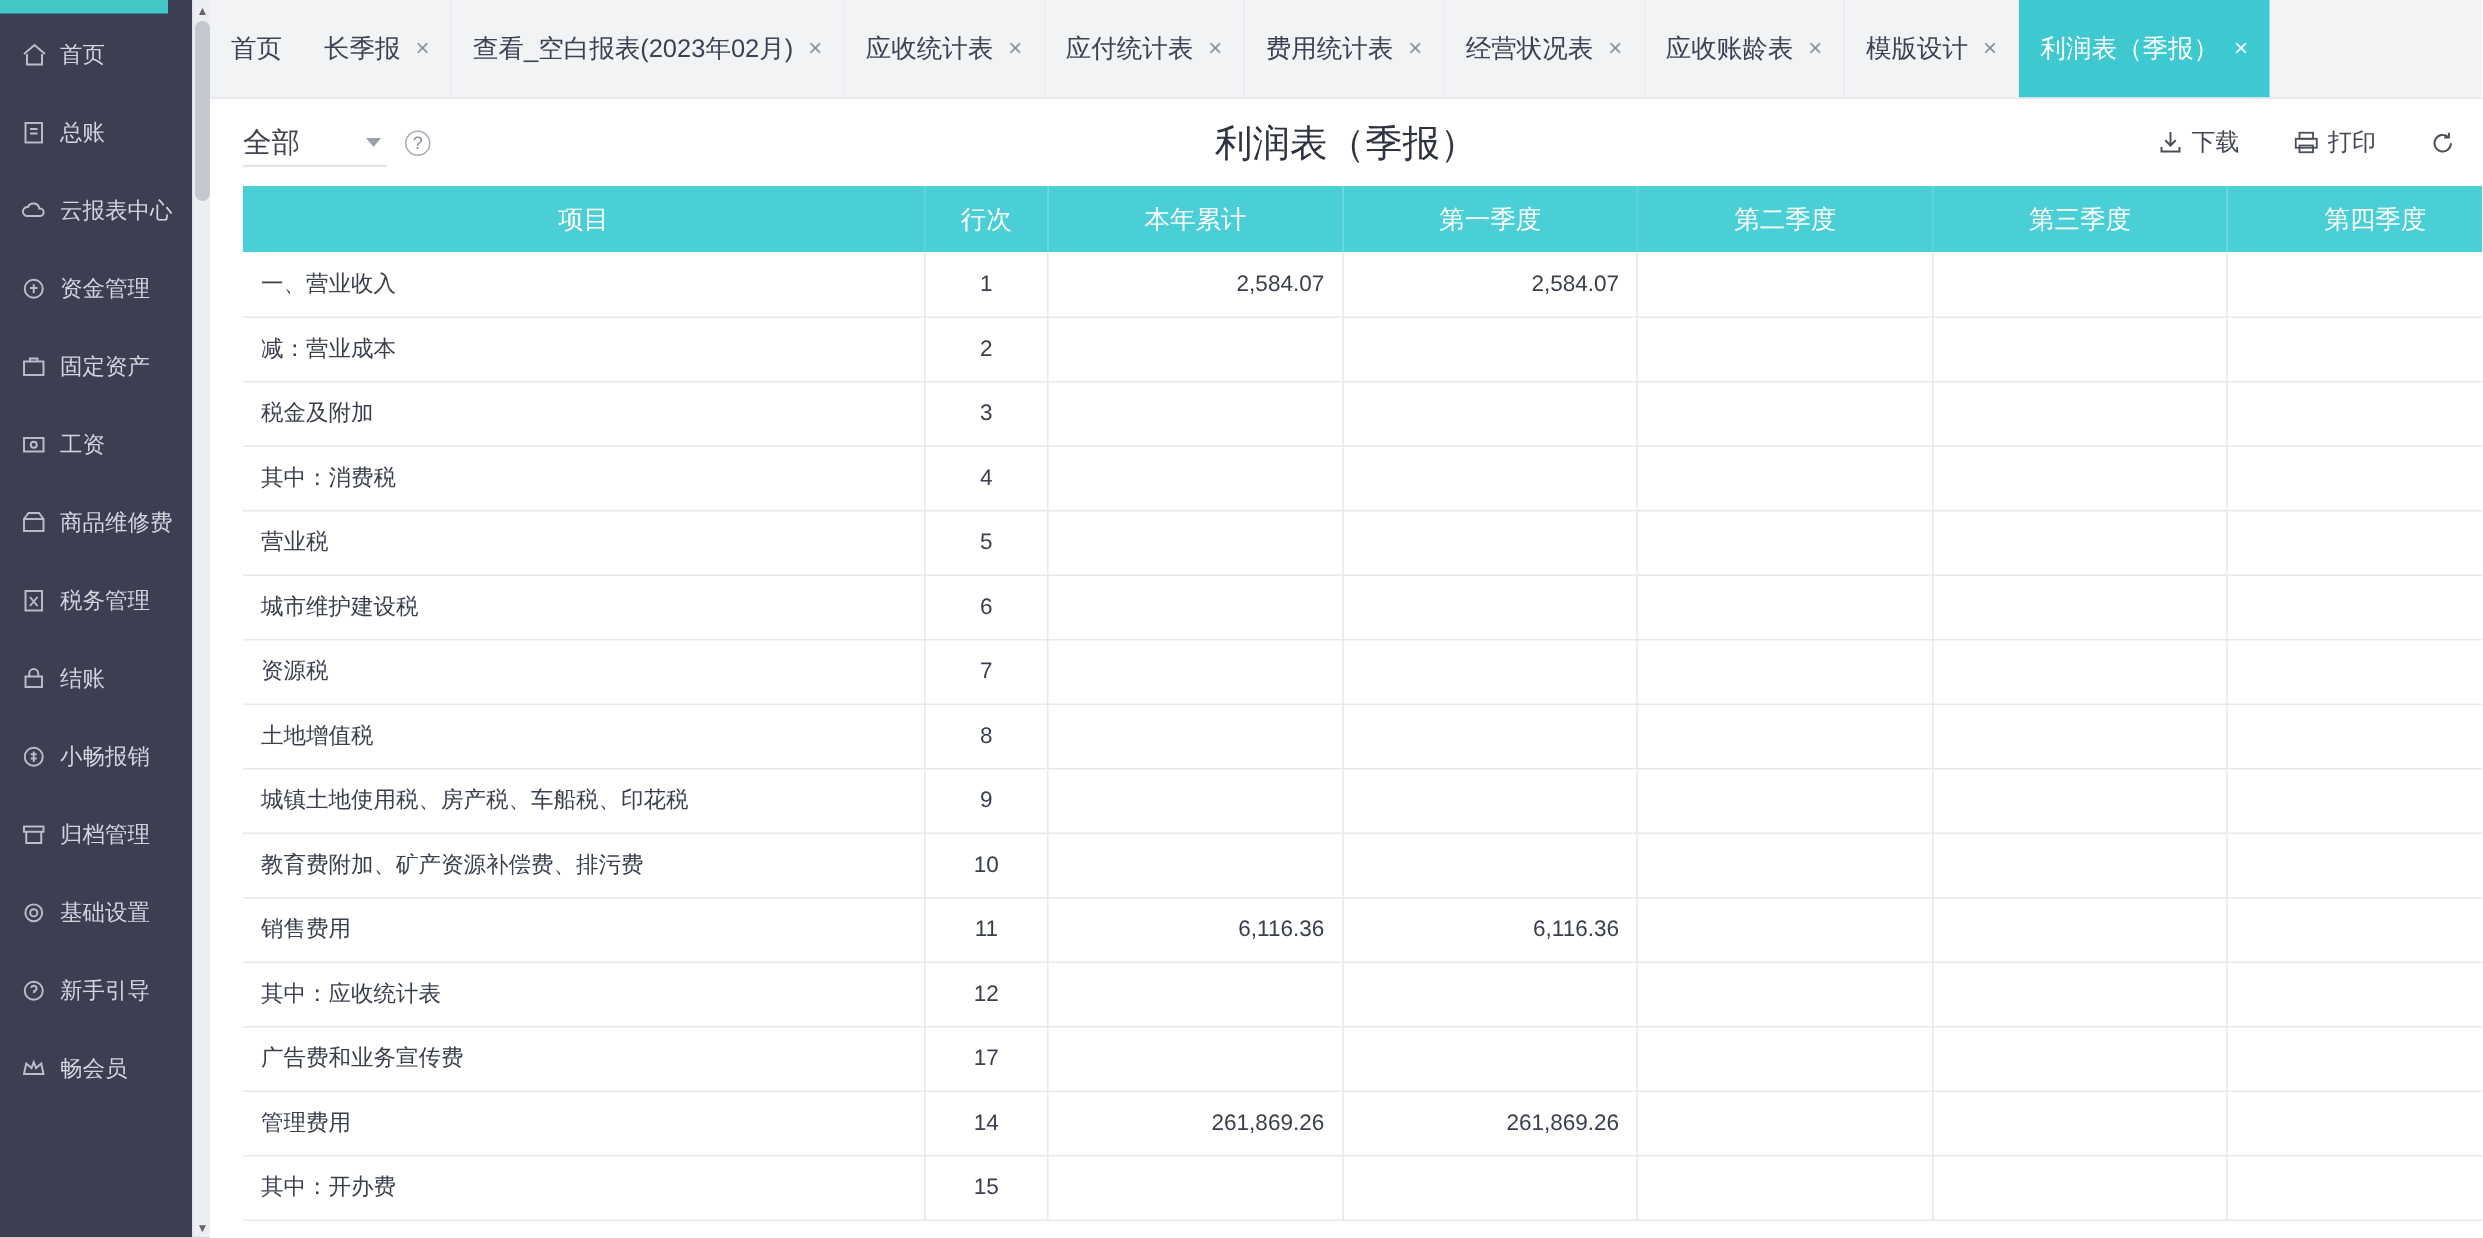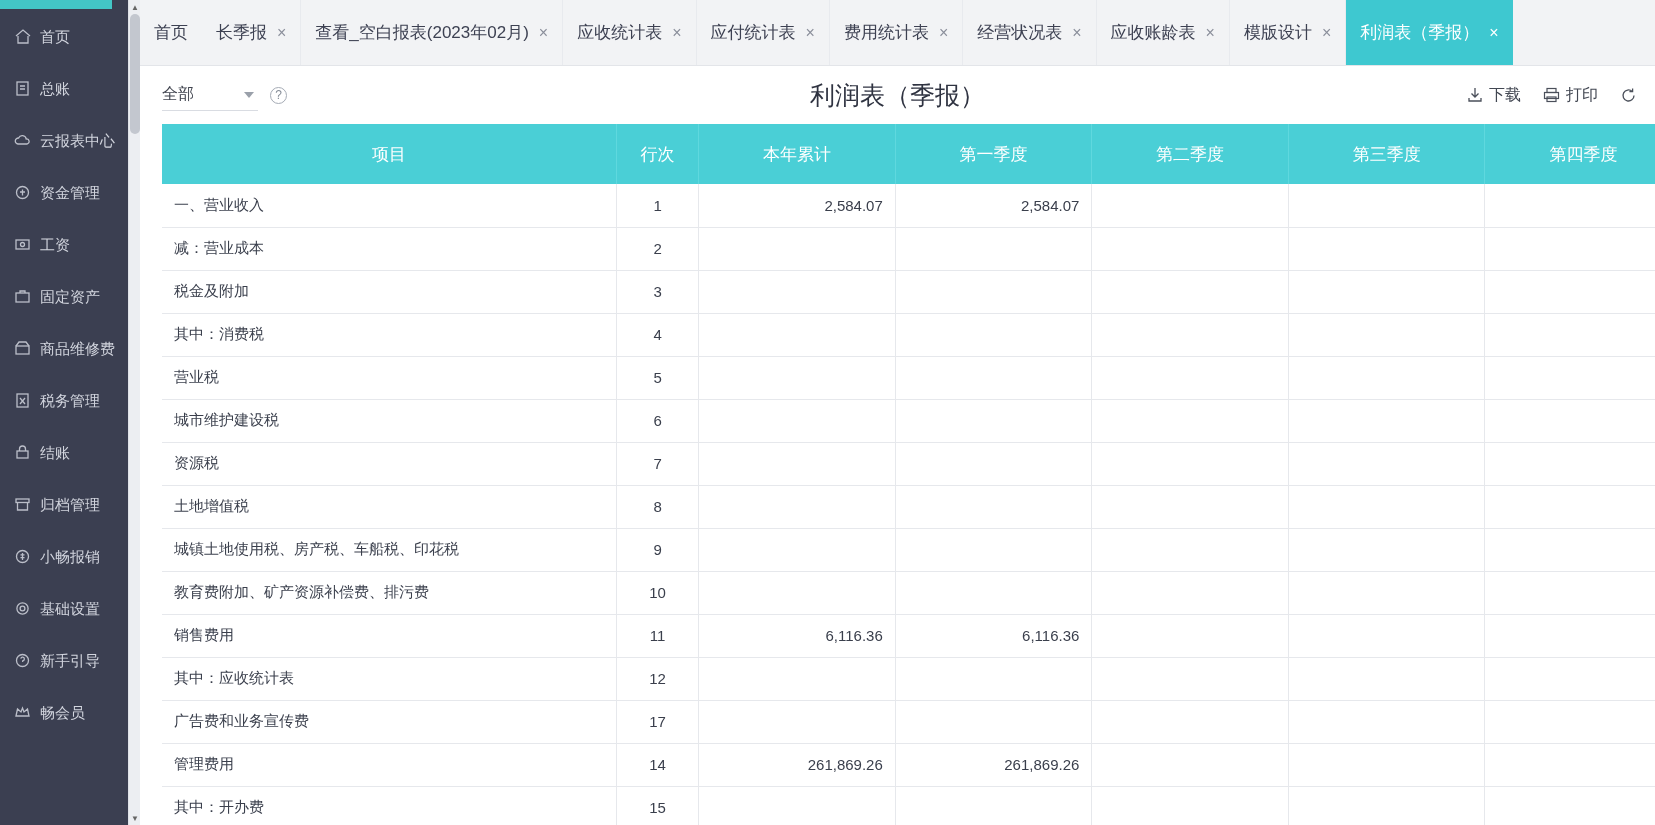--- a/index.html
+++ b/index.html
@@ -133,21 +133,21 @@
     padding: 0 18px 0 22px;
     position: relative;
     background: #fff;
   }
   .filter-select {
     display: flex;
     align-items: center;
     width: 96px;
     border-bottom: 1px solid #d9dce2;
     height: 32px;
-    font-size: 16px;
+    font-size: 19px;
     color: #40444f;
     cursor: pointer;
     justify-content: space-between;
     padding-right: 4px;
   }
   .caret {
     width: 0; height: 0;
     border-left: 5px solid transparent;
     border-right: 5px solid transparent;
     border-top: 6px solid #9aa0aa;
@@ -168,21 +168,21 @@
     left: 0; right: 0;
     text-align: center;
     font-size: 25px;
     color: #2f3341;
     pointer-events: none;
   }
   .tb-right {
     margin-left: auto;
     display: flex;
     align-items: center;
-    gap: 22px;
+    gap: 36px;
     z-index: 2;
   }
   .tb-btn {
     display: flex;
     align-items: center;
     font-size: 16px;
     color: #424752;
     cursor: pointer;
     gap: 6px;
   }
@@ -199,21 +199,21 @@
     table-layout: fixed;
     width: 1520px;
     font-size: 15px;
     color: #3a3f4c;
   }
   table.report th {
     background: #4acfd6;
     color: #ffffff;
     font-weight: normal;
     font-size: 17px;
-    height: 60px;
+    height: 44px;
     border-right: 1px solid #5fd8de;
     text-align: center;
   }
   table.report th:last-child { border-right: none; }
   table.report td {
     height: 43px;
     border-bottom: 1px solid #e6e8ec;
     border-right: 1px solid #e6e8ec;
     padding: 0 12px;
     vertical-align: middle;
@@ -264,38 +264,38 @@
             <svg width="17" height="17" viewBox="0 0 17 17">
               <circle cx="8.5" cy="8.5" r="6" fill="none" stroke="#d2d5de" stroke-width="1.3"></circle>
               <path d="M6 8h5M8.5 5.5v6" fill="none" stroke="#d2d5de" stroke-width="1.3"></path>
             </svg>
           </span>
           <span class="sb-label">资金管理</span>
         </li>
         <li class="sb-item">
           <span class="sb-icon">
             <svg width="17" height="17" viewBox="0 0 17 17">
+              <rect x="2" y="5" width="13" height="9" fill="none" stroke="#d2d5de" stroke-width="1.3"></rect>
+              <path d="M6 5V3h5v2" fill="none" stroke="#d2d5de" stroke-width="1.3"></path>
+            </svg>
+          </span>
+          <span class="sb-label">固定资产</span>
+        </li>
+        <li class="sb-item">
+          <span class="sb-icon">
+            <svg width="17" height="17" viewBox="0 0 17 17">
               <rect x="2" y="4" width="13" height="9" fill="none" stroke="#d2d5de" stroke-width="1.3"></rect>
               <circle cx="8.5" cy="8.5" r="2" fill="none" stroke="#d2d5de" stroke-width="1.3"></circle>
             </svg>
           </span>
           <span class="sb-label">工资</span>
         </li>
         <li class="sb-item">
           <span class="sb-icon">
             <svg width="17" height="17" viewBox="0 0 17 17">
-              <rect x="2" y="5" width="13" height="9" fill="none" stroke="#d2d5de" stroke-width="1.3"></rect>
-              <path d="M6 5V3h5v2" fill="none" stroke="#d2d5de" stroke-width="1.3"></path>
-            </svg>
-          </span>
-          <span class="sb-label">固定资产</span>
-        </li>
-        <li class="sb-item">
-          <span class="sb-icon">
-            <svg width="17" height="17" viewBox="0 0 17 17">
               <rect x="2" y="6" width="13" height="8" fill="none" stroke="#d2d5de" stroke-width="1.3"></rect>
               <path d="M2 6l3-4h7l3 4" fill="none" stroke="#d2d5de" stroke-width="1.3"></path>
             </svg>
           </span>
           <span class="sb-label">商品维修费</span>
         </li>
         <li class="sb-item">
           <span class="sb-icon">
             <svg width="17" height="17" viewBox="0 0 17 17">
               <rect x="3" y="2" width="11" height="13" fill="none" stroke="#d2d5de" stroke-width="1.3"></rect>
@@ -309,34 +309,34 @@
             <svg width="17" height="17" viewBox="0 0 17 17">
               <rect x="3" y="7" width="11" height="7" fill="none" stroke="#d2d5de" stroke-width="1.3"></rect>
               <path d="M5.5 7V5a3 3 0 0 1 6 0v2" fill="none" stroke="#d2d5de" stroke-width="1.3"></path>
             </svg>
           </span>
           <span class="sb-label">结账</span>
         </li>
         <li class="sb-item">
           <span class="sb-icon">
             <svg width="17" height="17" viewBox="0 0 17 17">
+              <circle cx="8.5" cy="8.5" r="6" fill="none" stroke="#d2d5de" stroke-width="1.3"></circle>
+              <path d="M8.5 5v7M6.5 6.8h4M6.5 9.6h4" fill="none" stroke="#d2d5de" stroke-width="1.3"></path>
+            </svg>
+          </span>
+          <span class="sb-label">小畅报销</span>
+        </li>
+        <li class="sb-item">
+          <span class="sb-icon">
+            <svg width="17" height="17" viewBox="0 0 17 17">
               <rect x="2" y="3" width="13" height="3.5" fill="none" stroke="#d2d5de" stroke-width="1.3"></rect>
               <path d="M3.5 6.5V14h10V6.5" fill="none" stroke="#d2d5de" stroke-width="1.3"></path>
             </svg>
           </span>
           <span class="sb-label">归档管理</span>
-        </li>
-        <li class="sb-item">
-          <span class="sb-icon">
-            <svg width="17" height="17" viewBox="0 0 17 17">
-              <circle cx="8.5" cy="8.5" r="6" fill="none" stroke="#d2d5de" stroke-width="1.3"></circle>
-              <path d="M8.5 5v7M6.5 6.8h4M6.5 9.6h4" fill="none" stroke="#d2d5de" stroke-width="1.3"></path>
-            </svg>
-          </span>
-          <span class="sb-label">小畅报销</span>
         </li>
         <li class="sb-item">
           <span class="sb-icon">
             <svg width="17" height="17" viewBox="0 0 17 17">
               <circle cx="8.5" cy="8.5" r="2.4" fill="none" stroke="#d2d5de" stroke-width="1.3"></circle>
               <circle cx="8.5" cy="8.5" r="5.6" fill="none" stroke="#d2d5de" stroke-width="1.3"></circle>
             </svg>
           </span>
           <span class="sb-label">基础设置</span>
         </li>

